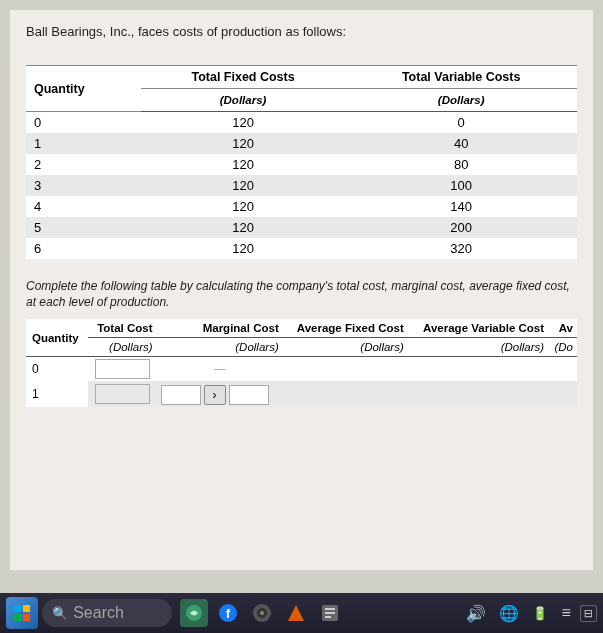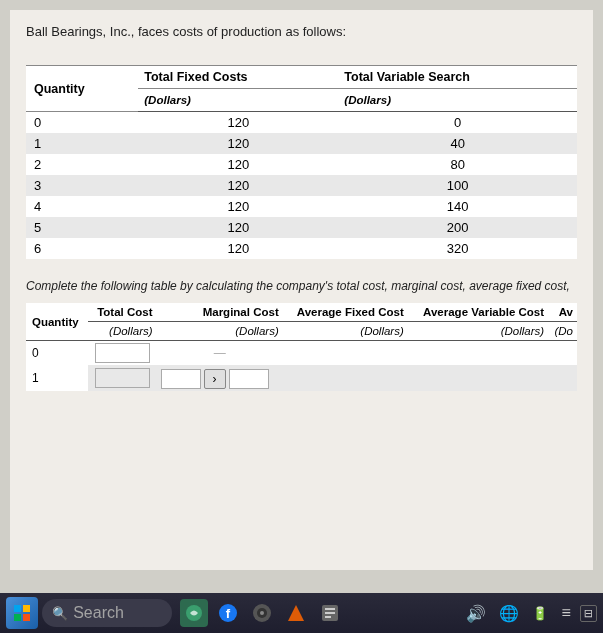--- a/index.html
+++ b/index.html
@@ -30,21 +30,21 @@
     .top-table {
       width: 100%;
       border-collapse: collapse;
       margin-bottom: 20px;
       background: #fff;
     }
 
     .top-table th {
       font-size: 12.5px;
       font-weight: bold;
-      text-align: left;
+      text-align: center;
       padding: 4px 6px;
       border-bottom: 2px solid #444;
       background: #fff;
     }
 
     .top-table th.qty-header {
       text-align: left;
       padding-left: 8px;
     }
 
@@ -234,21 +234,21 @@
   <table class="top-table">
     <thead>
       <tr class="header-row">
         <th class="qty-header" rowspan="2">
           <span>Quantity</span>
         </th>
         <th>
           <span>Total Fixed Costs</span>
         </th>
         <th>
-          <span>Total Variable Search</span>
+          <span>Total Variable Costs</span>
         </th>
       </tr>
       <tr>
         <th style="border-bottom:1.5px solid #555;">
           <span class="sub-header">(Dollars)</span>
         </th>
         <th style="border-bottom:1.5px solid #555;">
           <span class="sub-header">(Dollars)</span>
         </th>
       </tr>
@@ -286,20 +286,21 @@
     </tr>
         <tr style="background: rgb(255, 255, 255);">
       <td class="qty-cell">6</td>
       <td>120</td>
       <td>320</td>
     </tr>
       </tbody>
   </table>
 
   <p class="complete-text">Complete the following table by calculating the company's total cost, marginal cost, average fixed cost,</p>
+  <p class="complete-text" style="margin-top:-8px;">at each level of production.</p>
 
   <div class="bottom-table-wrap">
     <table class="bottom-table">
       <thead>
         <tr>
           <th class="qty-th" rowspan="2">
             <span>Quantity</span>
           </th>
           <th>
             <span>Total Cost</span>

